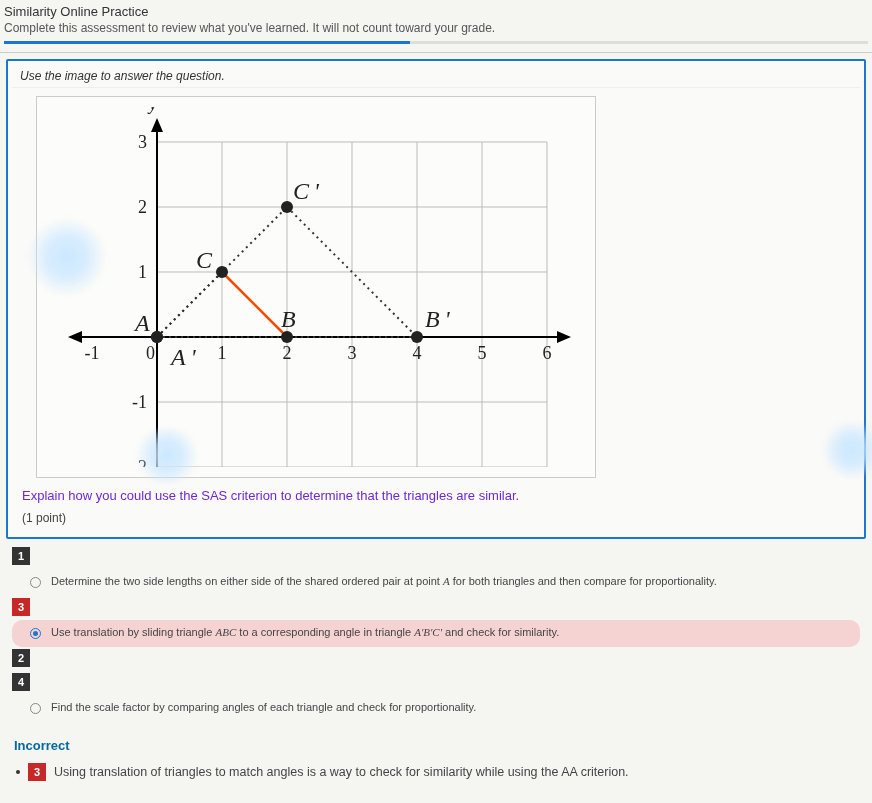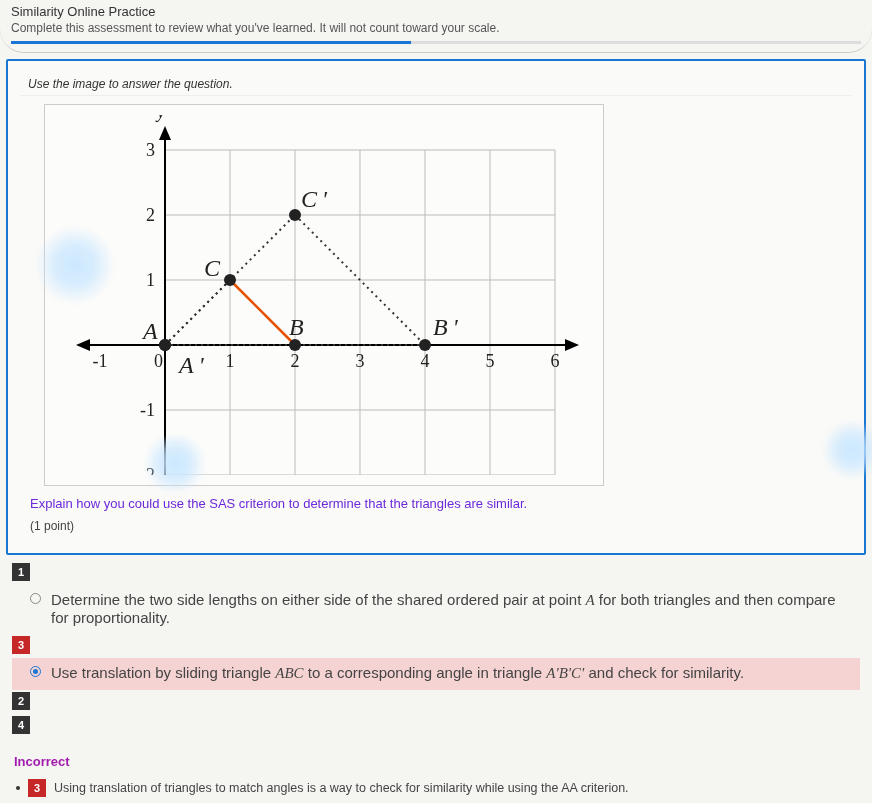--- a/index.html
+++ b/index.html
@@ -4,36 +4,35 @@
 <style>
   * { box-sizing: border-box; margin: 0; padding: 0; }
   body {
     font-family: Arial, Helvetica, sans-serif;
     background: #f5f5f2;
     width: 872px;
     color: #333;
     font-size: 13px;
   }
   .header {
-    padding: 4px 11px 8px;
+    padding: 4px 4px 8px;
     border-bottom: 1px solid #ccc;
-    border-radius: 24px;
   }
   .header-title { font-size: 13px; color: #333; font-weight: 400; }
   .header-sub { font-size: 12px; color: #555; margin-top: 2px; }
   .progress-bar {
     width: 100%; height: 3px; background: #ddd; margin-top: 6px;
   }
   .progress-fill { height: 100%; width: 47%; background: #1976d2; }
   .question-frame {
     margin: 6px 6px 0 6px;
     border: 2px solid #1976d2;
     border-radius: 2px;
     background: #fafaf8;
-    padding: 12px;
+    padding: 4px;
   }
   .question-top {
     padding: 4px 8px;
     font-style: italic;
     font-size: 12px;
     color: #333;
     border-bottom: 1px solid #eee;
   }
   .chart-wrap { padding: 8px 8px 4px 24px; }
   .chart-border {
@@ -58,39 +57,40 @@
   .points-row { padding: 2px 10px 8px; font-size: 12px; color: #444; }
   .options { padding: 8px 12px 4px; }
   .num-badge {
     display: inline-flex; align-items: center; justify-content: center;
     width: 18px; height: 18px; background: #333; color: #fff;
     font-size: 11px; font-weight: bold; margin-bottom: 4px;
   }
   .num-badge.red { background: #c62828; }
   .opt-row {
     display: flex; align-items: flex-start; gap: 10px;
-    padding: 6px 8px 8px 18px; font-size: 15px;
+    padding: 6px 8px 8px 18px; font-size: 11px;
     color: #444;
   }
   .opt-row .radio {
     width: 11px; height: 11px; border-radius: 50%;
     border: 1px solid #888; flex: none; margin-top: 2px;
     position: relative;
   }
   .opt-row.selected {
     background: #f6d3d3;
+    border-radius: 10px;
   }
   .opt-row.selected .radio { border-color: #1976d2; }
   .opt-row.selected .radio::after {
     content: ""; position: absolute; inset: 2px; border-radius: 50%;
     background: #1976d2;
   }
   .opt-block { margin-bottom: 2px; }
   .incorrect-block { padding: 10px 14px 6px; }
-  .incorrect-title { font-weight: bold; font-size: 13px; color: #a21caf; margin-bottom: 10px; }
+  .incorrect-title { font-weight: bold; font-size: 13px; color: #0369a1; margin-bottom: 10px; }
   .feedback-row {
     display: flex; align-items: center; gap: 8px; font-size: 12.5px; color: #444;
     padding-left: 2px;
   }
   .feedback-row .bullet { width: 4px; height: 4px; border-radius: 50%; background: #333; flex: none; }
   .feedback-badge {
     width: 18px; height: 18px; background: #c62828; color: #fff;
     display: inline-flex; align-items: center; justify-content: center;
     font-size: 11px; font-weight: bold; flex: none;
   }
@@ -98,21 +98,21 @@
   .glare-right {
     position: absolute; right: -10px; top: 420px;
     width: 60px; height: 60px;
   }
 </style>
 </head>
 <body>
 
 <div class="header">
   <div class="header-title">Similarity Online Practice</div>
-  <div class="header-sub">Complete this assessment to review what you've learned. It will not count toward your scale.</div>
+  <div class="header-sub">Complete this assessment to review what you've learned. It will not count toward your grade.</div>
   <div class="progress-bar">
     <div class="progress-fill"></div>
   </div>
 </div>
 
 <div class="question-frame">
   <div class="question-top">Use the image to answer the question.</div>
 
   <div class="chart-wrap">
     <div class="chart-border">
@@ -183,21 +183,24 @@
 <div class="options" id="options-container">
     <div class="opt-block"><div class="num-badge">1</div><div class="opt-row">
         <span class="radio"></span>
         <span>Determine the two side lengths on either side of the shared ordered pair at point <span class="italic-math">A</span> for both triangles and then compare for proportionality.</span>
       </div></div>
     <div class="opt-block"><div class="num-badge red">3</div><div class="opt-row selected">
         <span class="radio"></span>
         <span>Use translation by sliding triangle <span class="italic-math">ABC</span> to a corresponding angle in triangle <span class="italic-math">A'B'C'</span> and check for similarity.</span>
       </div></div>
     <div class="opt-block"><div class="num-badge">2</div></div>
-    <div class="opt-block"><div class="num-badge">4</div></div>
+    <div class="opt-block"><div class="num-badge">4</div><div class="opt-row">
+        <span class="radio"></span>
+        <span>Find the scale factor by comparing angles of each triangle and check for proportionality.</span>
+      </div></div>
   </div>
 
 <div class="incorrect-block">
   <div class="incorrect-title">Incorrect</div>
   <div class="feedback-row">
     <span class="bullet"></span>
     <span class="feedback-badge">3</span>
     <span>Using translation of triangles to match angles is a way to check for similarity while using the AA criterion.</span>
   </div>
 </div>

